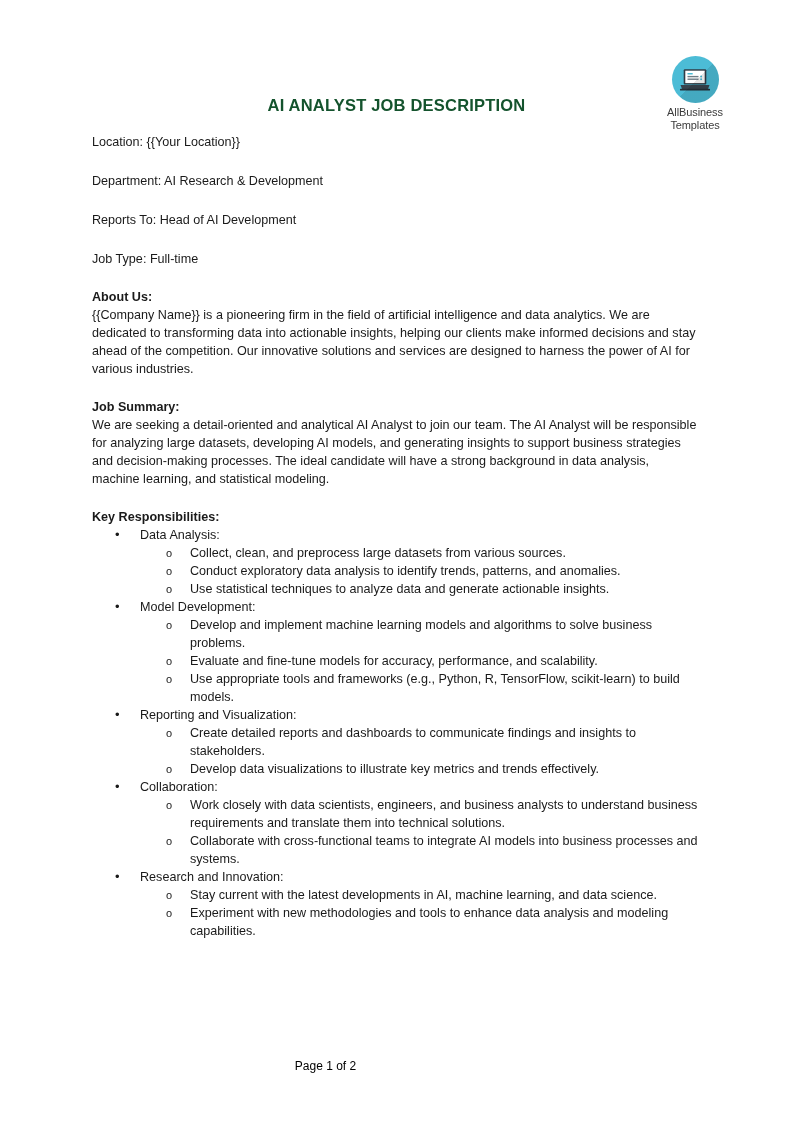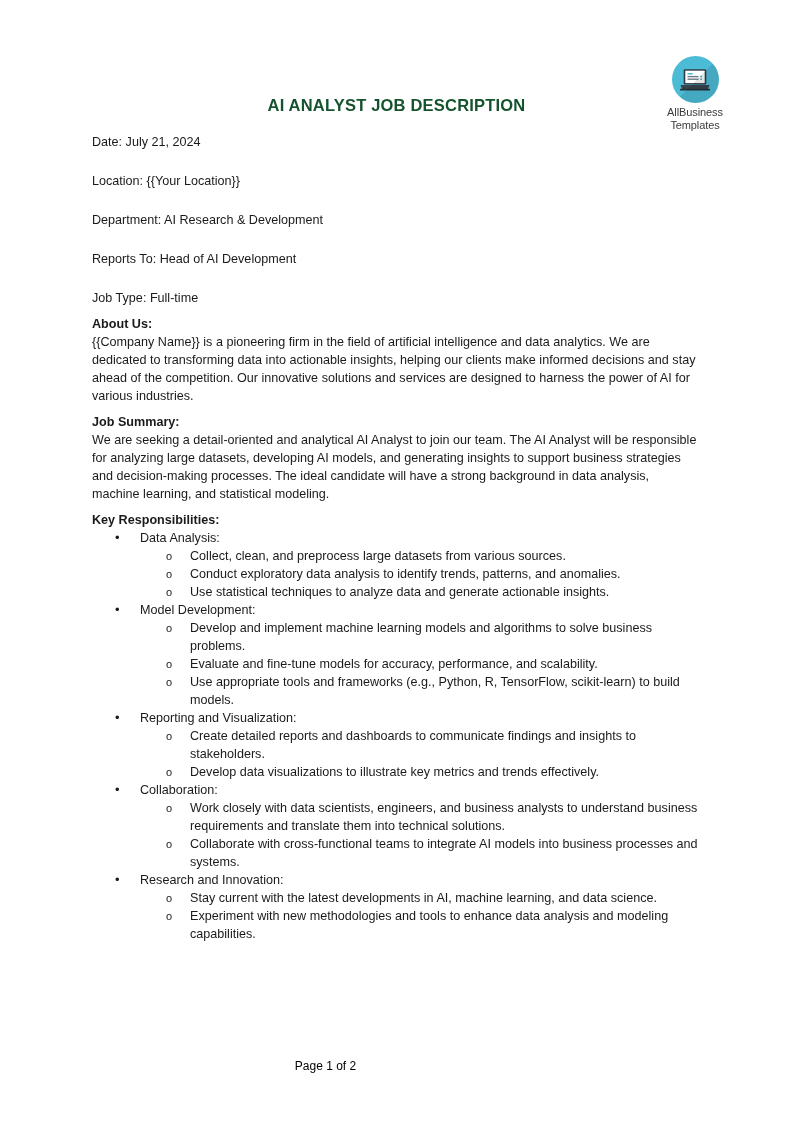--- a/index.html
+++ b/index.html
@@ -89,21 +89,21 @@
     font-size: 12.6px;
     line-height: 18px;
     color: #1a1a1a;
   }
 
   .meta-line {
     margin: 0 0 21px 0;
   }
   .meta-line:last-of-type { margin-bottom: 0; }
 
-  .section { margin-top: 8px; }
+  .section { margin-top: 20px; }
   .section-heading {
     font-weight: bold;
     margin: 0 0 0 0;
   }
   .section-body {
     margin: 0;
     text-align: left;
   }
 
   
@@ -181,21 +181,20 @@
     <div class="logo-text">
       <div>AllBusiness</div>
       <div>Templates</div>
     </div>
   </div>
 
   <div class="doc-title">AI ANALYST JOB DESCRIPTION</div>
 
   <div class="body-area">
 
-    <p class="meta-line">Date:  July 21, 2024</p>
     <p class="meta-line">Location: {{Your Location}}</p>
     <p class="meta-line">Department: AI Research &amp; Development</p>
     <p class="meta-line">Reports To: Head of AI Development</p>
     <p class="meta-line">Job Type: Full-time</p>
 
     <div class="section">
       <div class="section-heading">About Us:</div>
       <div class="section-body">{{Company Name}} is a pioneering firm in the field of artificial intelligence and data analytics. We are dedicated to transforming data into actionable insights, helping our clients make informed decisions and stay ahead of the competition. Our innovative solutions and services are designed to harness the power of AI for various industries.</div>
     </div>
 

